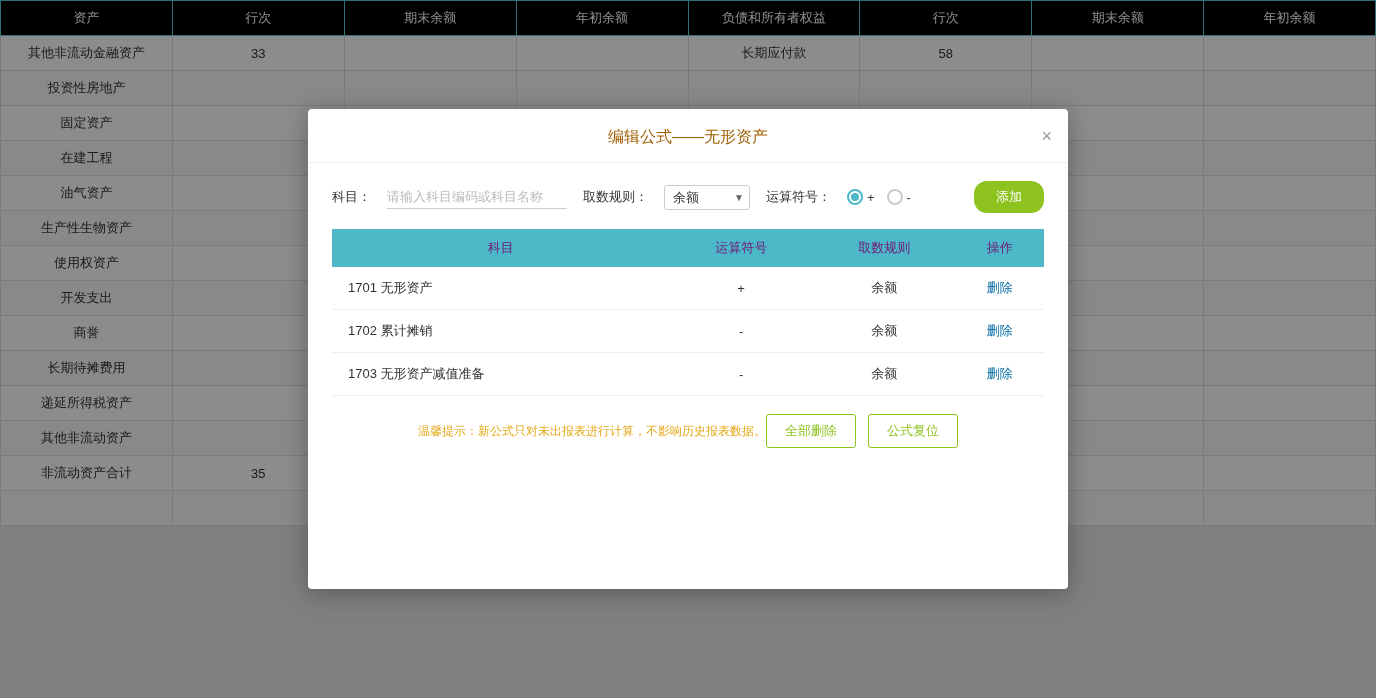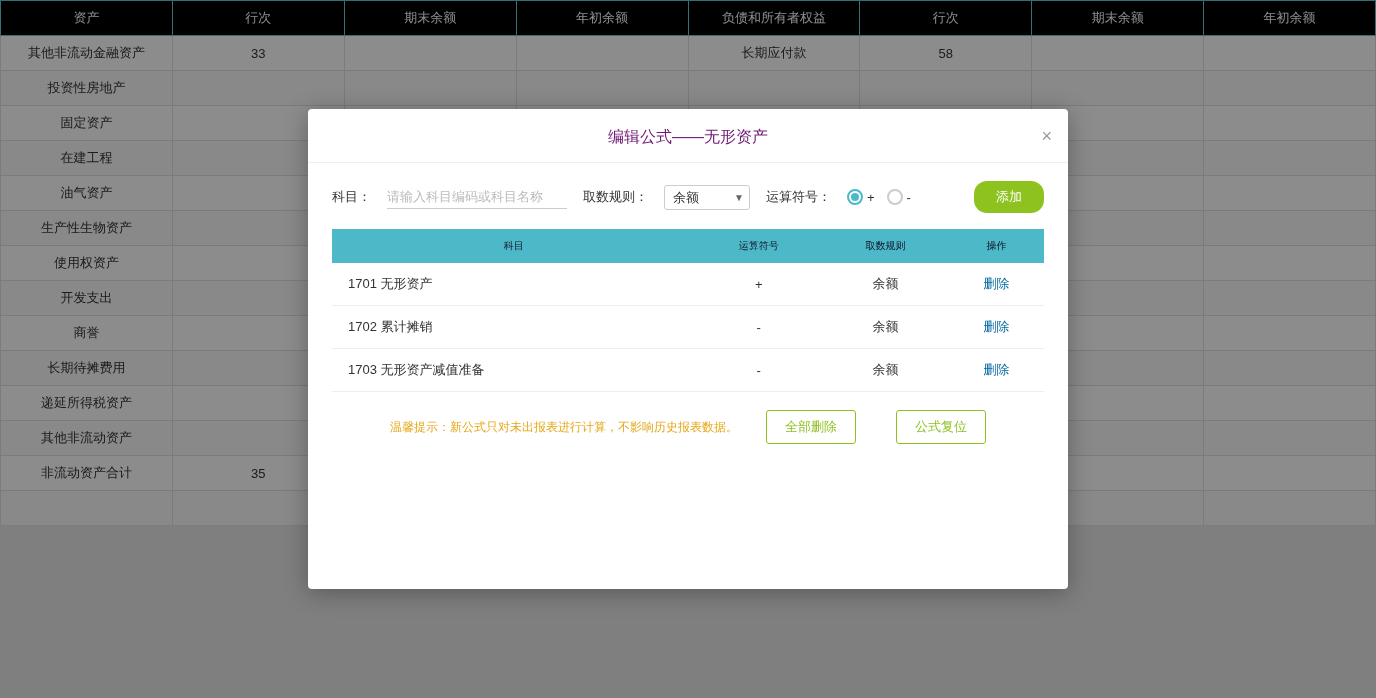--- a/index.html
+++ b/index.html
@@ -69,21 +69,21 @@
     .modal-header {
       display: flex;
       align-items: center;
       justify-content: center;
       padding: 18px 20px 14px;
       border-bottom: 1px solid #eee;
       position: relative;
     }
     .modal-title {
       font-size: 16px;
-      color: #701a75;
+      color: #a16207;
       font-weight: normal;
     }
     .modal-close {
       position: absolute;
       right: 16px;
       top: 50%;
       transform: translateY(-50%);
       font-size: 18px;
       color: #999;
       cursor: pointer;
@@ -187,25 +187,25 @@
     .modal-table-wrap {
       padding: 0 24px;
       margin-top: 6px;
     }
     .modal-table {
       width: 100%;
       border-collapse: collapse;
     }
     .modal-table thead th {
       background: #4db8c8;
-      color: #0f172a;
+      color: #701a75;
       text-align: center;
       padding: 10px 8px;
       font-weight: normal;
-      font-size: 10px;
+      font-size: 13px;
     }
     .modal-table tbody tr {
       border-bottom: 1px solid #eee;
     }
     .modal-table tbody tr:last-child {
       border-bottom: 1px solid #eee;
     }
     .modal-table tbody td {
       text-align: center;
       padding: 12px 8px;
@@ -240,21 +240,20 @@
       gap: 12px;
     }
     .btn-outline {
       border: 1px solid #8dc21f;
       color: #8dc21f;
       background: #fff;
       border-radius: 3px;
       padding: 7px 18px;
       font-size: 13px;
       cursor: pointer;
-      margin-left: 28px;
     }
   </style>
 </head>
 <body>
 
 <div class="bg-table-wrap">
   <table class="bg-table">
     <thead>
       <tr id="bg-header-row">
       <th>资产</th>

